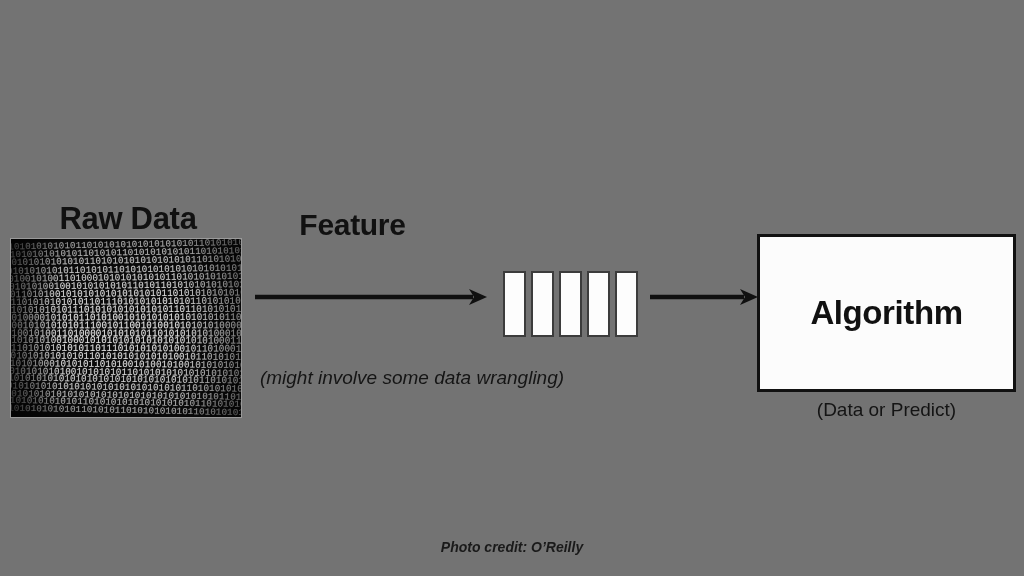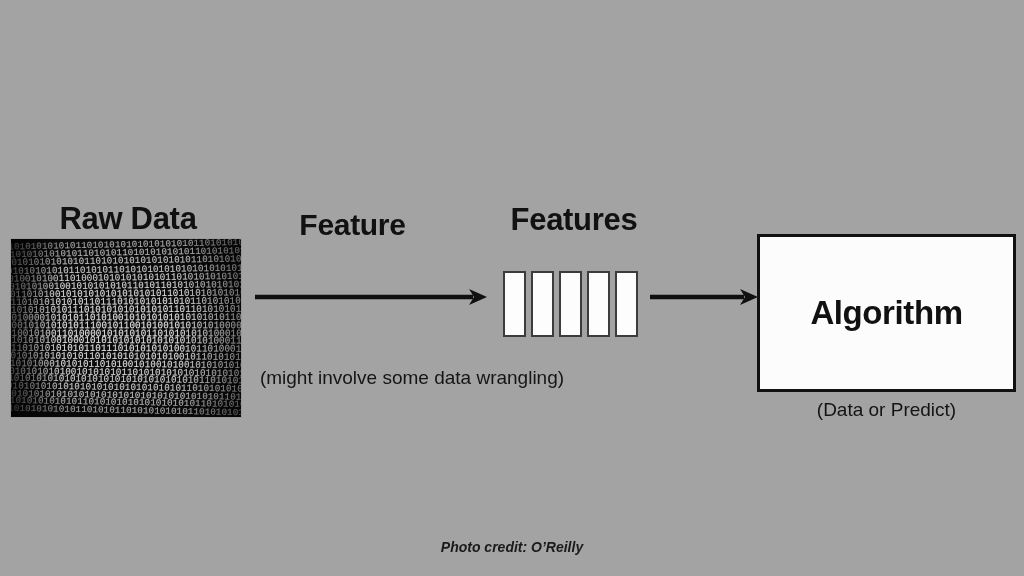--- a/index.html
+++ b/index.html
@@ -11,21 +11,21 @@
     height: 576px;
     background: #fafafa;
     font-family: "Liberation Sans", sans-serif;
     color: #111111;
     overflow: hidden;
   }
   #canvas {
     position: relative;
     width: 1024px;
     height: 576px;
-    background: #a3a3a3;
+    background: #737373;
   }
 
   
   .abs { position: absolute; }
 
   
   #raw-data-label {
     left: 24px;
     top: 203px;
     width: 208px;
@@ -87,20 +87,21 @@
   #wrangling-note {
     left: 232px;
     top: 366px;
     width: 360px;
     text-align: center;
     font-size: 19px;
     font-weight: normal;
     line-height: 24px;
     color: #151515;
     white-space: nowrap;
+    font-style: italic;
   }
 
   
   #features-label {
     left: 498px;
     top: 204px;
     width: 152px;
     text-align: center;
     font-size: 31px;
     font-weight: bold;
@@ -223,21 +224,20 @@
     <div>Feature</div>
   </div>
 
   <svg class="abs" id="arrow-extract" viewBox="0 0 232 20">
     <line x1="0" y1="10" x2="218" y2="10" stroke="#101010" stroke-width="4.5"></line>
     <polygon points="214,2 232,10 214,18 219,10" fill="#101010"></polygon>
   </svg>
 
   <div class="abs" id="wrangling-note">(might involve some data wrangling)</div>
 
-  <div class="abs" id="features-label">Features</div>
 
   <div class="abs" id="feature-boxes">
     <div class="feature-box"></div>
     <div class="feature-box"></div>
     <div class="feature-box"></div>
     <div class="feature-box"></div>
     <div class="feature-box"></div>
   </div>
 
   <svg class="abs" id="arrow-to-algorithm" viewBox="0 0 108 20">

